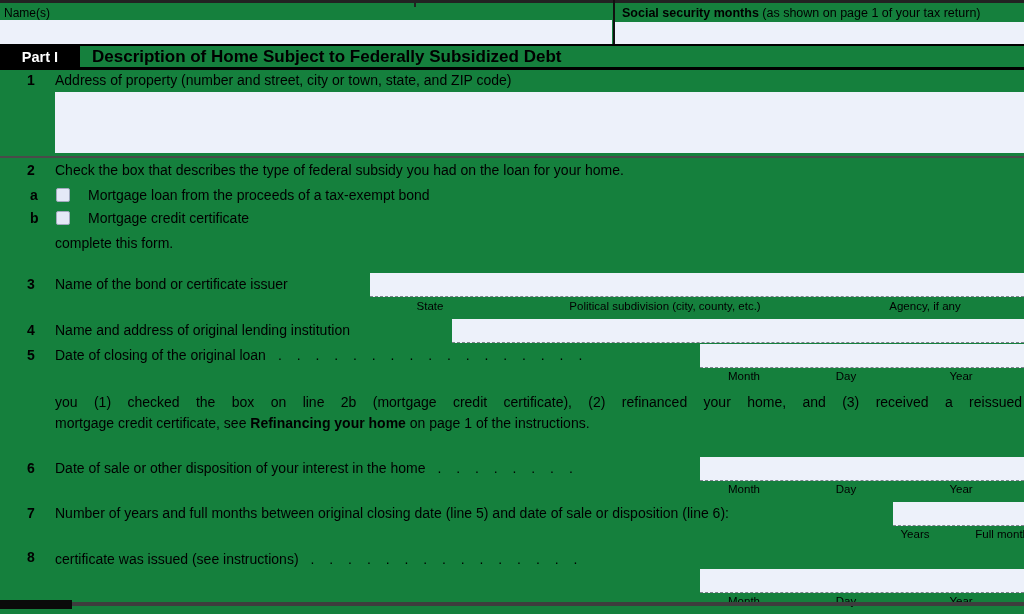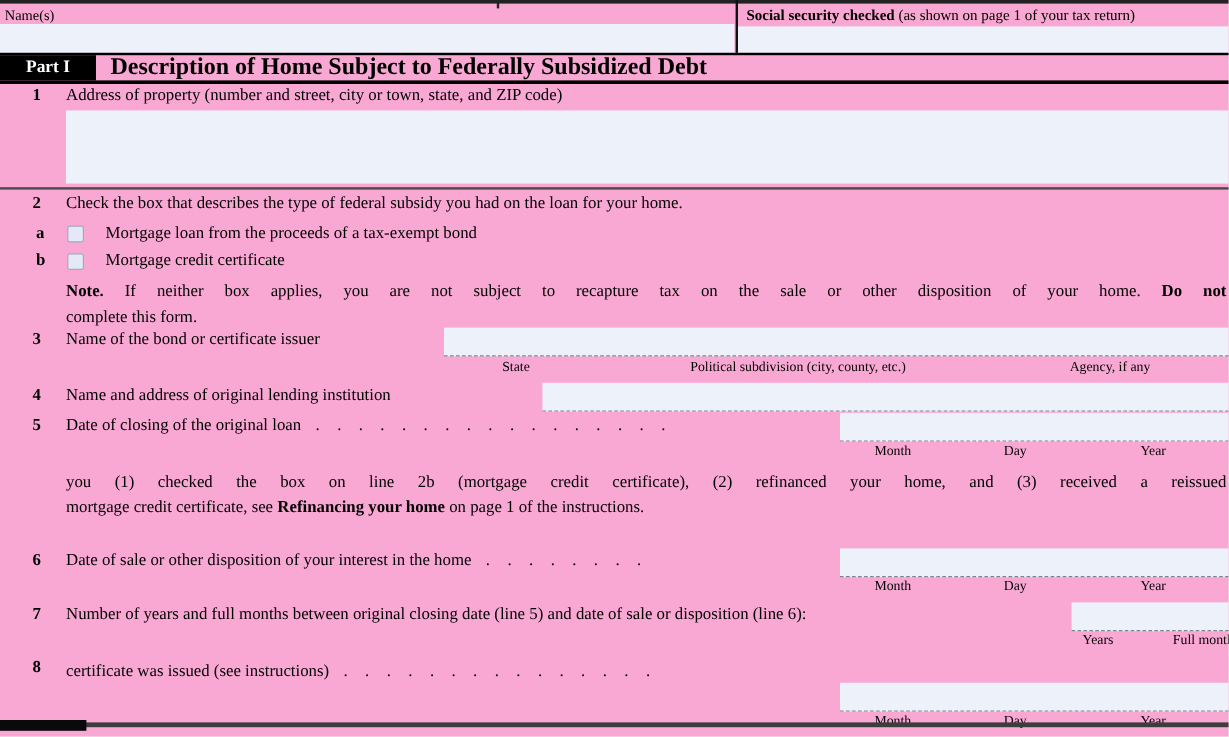--- a/index.html
+++ b/index.html
@@ -1,22 +1,22 @@
 <!DOCTYPE html>
 <html><head>
 <meta charset="utf-8">
 <style>
   * { margin: 0; padding: 0; box-sizing: border-box; }
   html, body { background: #fff; }
   #form {
     position: relative;
     width: 1024px;
     height: 614px;
-    background: #f9a8d4;
-    font-family: Liberation Serif, serif;
+    background: #15803d;
+    font-family: Liberation Sans, sans-serif;
     font-size: 14px;
     color: #000;
     overflow: hidden;
   }
   .abs { position: absolute; }
 
   
   #top-rule { left: 0; top: 0; width: 1024px; height: 3px; background: #222; }
   #top-tick { left: 414px; top: 0; width: 2px; height: 7px; background: #222; }
 
@@ -35,21 +35,21 @@
   #part-bar {
     left: 0; top: 44px; width: 1024px; height: 26px;
     border-top: 2px solid #000; border-bottom: 3px solid #000;
     display: flex; align-items: stretch;
   }
   #part-box {
     width: 80px; background: #000; color: #fff;
     font-weight: bold; font-size: 14.5px;
     display: flex; align-items: center; justify-content: center;
   }
-  #part-title { margin-left: 12px; font-weight: bold; font-size: 20px; line-height: 21px; align-self: center; }
+  #part-title { margin-left: 12px; font-weight: bold; font-size: 17px; line-height: 21px; align-self: center; }
 
   .num  { position: absolute; left: 27px; top: 0; font-weight: bold; }
   .lnum { position: absolute; left: 30px; top: 0; font-weight: bold; }
   .ltext { margin-left: 55px; }
 
   
   .row { left: 0; right: 0; }
   #row-1 { top: 72px; }
   #addr-input { left: 55px; top: 92px; width: 969px; height: 61px; }
   #sep-1 { left: 0; top: 156px; width: 1024px; height: 2px; background: #4a4a4a; }
@@ -111,21 +111,21 @@
 <body>
 
 <div id="form">
 
   <div class="abs" id="top-rule"></div>
   <div class="abs" id="top-tick"></div>
 
   <div class="abs" id="hdr">
     <span class="hdr-label" id="name-label">Name(s)</span>
     <div class="fill" id="name-input"></div>
-    <span class="hdr-label" id="ssn-label"><b>Social security checked</b><span> (as shown on page 1 of your tax return)</span></span>
+    <span class="hdr-label" id="ssn-label"><b>Social security months</b><span> (as shown on page 1 of your tax return)</span></span>
     <div class="fill" id="ssn-input"></div>
     <div id="hdr-divider"></div>
   </div>
 
   <div class="abs" id="part-bar">
     <div id="part-box">Part I</div>
     <div id="part-title">Description of Home Subject to Federally Subsidized Debt</div>
   </div>
 
   <div class="abs row" id="row-1">
@@ -150,21 +150,20 @@
 
   <div class="abs row" id="row-2b">
     <span class="lnum">b</span>
     <div class="cb-row-inner">
       <span class="checkbox"></span>
       <span>Mortgage credit certificate</span>
     </div>
   </div>
 
   <div class="abs note" id="note-1">
-      <div class="jline"><b>Note.</b><span> If neither box applies, you are not subject to recapture tax on the sale or other disposition of your home. </span><b>Do not</b></div>
       <div class="jline-last"><span>complete this form.</span></div>
     </div>
 
   <div class="abs row" id="row-3">
     <span class="num row-text">3</span>
     <div class="ltext row-text">Name of the bond or certificate issuer</div>
     <div class="inline-field fill" id="issuer-input"></div>
     <div class="sub-labels">
       <span id="sub-state">State</span>
       <span id="sub-polsub">Political subdivision (city, county, etc.)</span>

